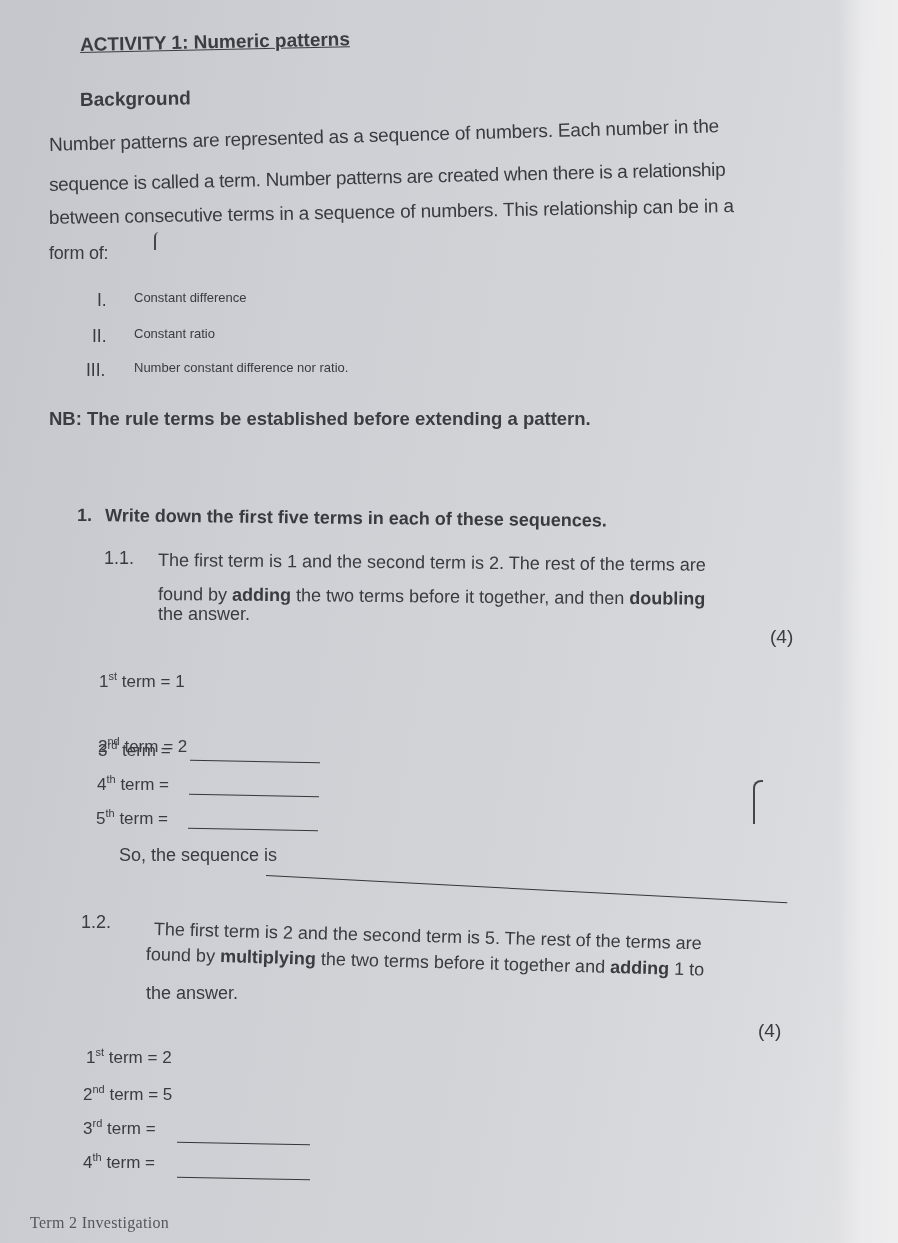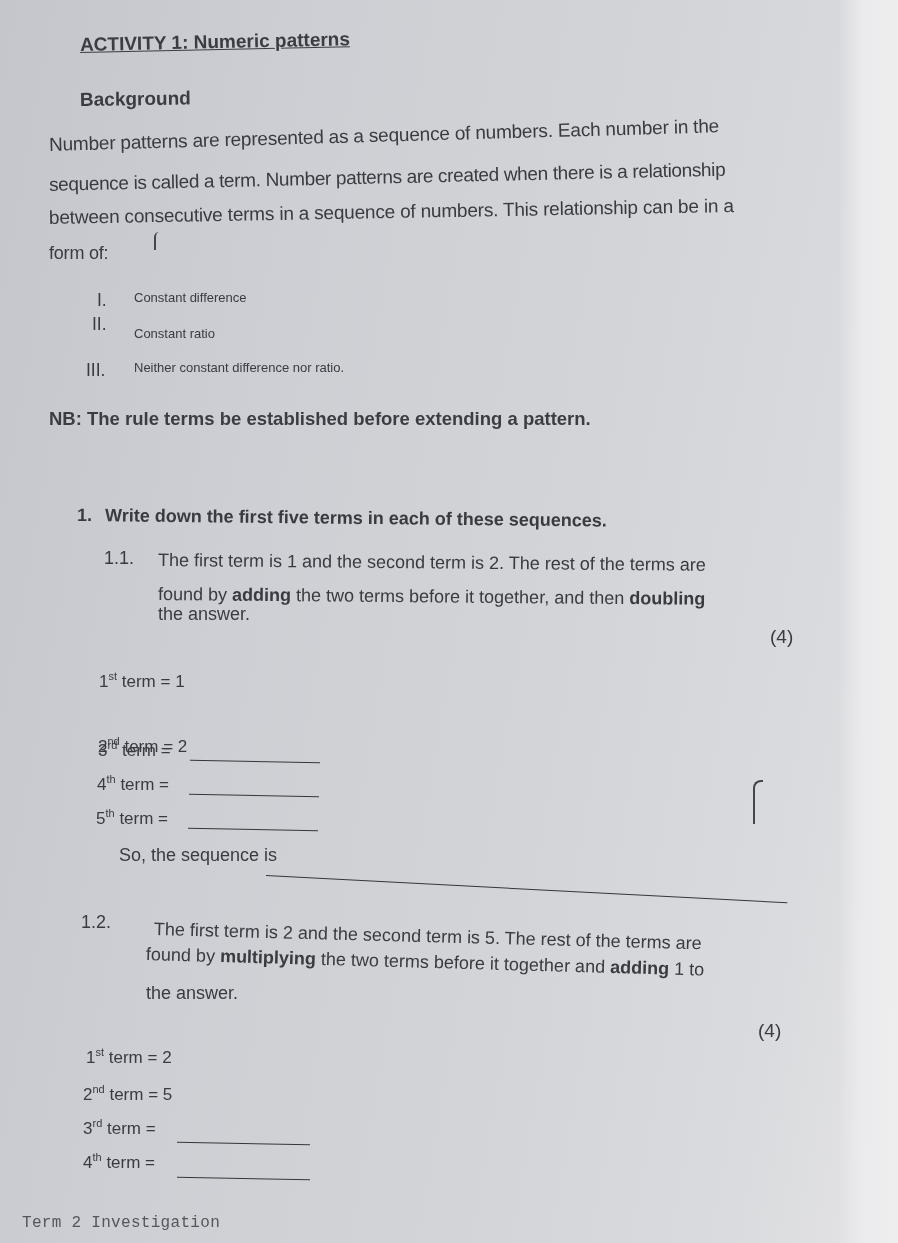--- a/index.html
+++ b/index.html
@@ -19,21 +19,21 @@
   .para { font-size: 19px; letter-spacing: -0.2px; transform-origin: left; }
   .list-num { font-size: 17.5px; }
   .list-text { font-size: 13px; }
   .nb { left: 49px; top: 408px; font-size: 18.5px; font-weight: bold; color: #3c3d43; }
   .q1 { left: 77px; top: 505px; font-size: 18px; font-weight: bold; transform: rotate(0.6deg); transform-origin: left; }
   .sub { font-size: 18px; transform-origin: left; }
   .marks { font-size: 19px; }
   .term { font-size: 17px; }
   .term sup { font-size: 11px; }
   .blank { position: absolute; height: 0; border-top: 1.5px solid #35363a; }
-  .footer { left: 22px; top: 1214px; font-size: 16px; font-family: Liberation Mono, monospace; color: #55565b; letter-spacing: 0.3px; text-align: center; }
+  .footer { left: 30px; top: 1214px; font-size: 16px; font-family: Liberation Serif, serif; color: #55565b; letter-spacing: 0.3px; text-align: center; }
   .mark-stroke { position: absolute; border-left: 2px solid #45464d; border-radius: 8px 0 0 0; border-top: 2px solid #45464d; }
   b { font-weight: bold; }
 </style>
 </head>
 <body>
 
 <div class="edge"></div>
 
 <div class="abs title">ACTIVITY 1: Numeric patterns</div>
 <div class="abs heading">Background</div>
@@ -41,24 +41,24 @@
 <div class="abs para" style="left:49px;top:134px;transform:rotate(-1.6deg);">Number patterns are represented as a sequence of numbers. Each number in the</div>
 <div class="abs para" style="left:49px;top:174px;transform:rotate(-1.3deg);letter-spacing:-0.35px;">sequence is called a term. Number patterns are created when there is a relationship</div>
 <div class="abs para" style="left:49px;top:207px;transform:rotate(-1.0deg);">between consecutive terms in a sequence of numbers. This relationship can be in a</div>
 <div class="abs para" style="left:49px;top:243px;font-size:18px;">form of:</div>
 
 <div class="mark-stroke" style="left:154px;top:232px;width:3px;height:18px;border-top:none;"></div>
 
 <div>
   <div class="abs list-num" style="left:97px;top:290px;">I.</div>
   <div class="abs list-text" style="left:134px;top:290px;">Constant difference</div>
-  <div class="abs list-num" style="left:92px;top:314px;">II.</div>
+  <div class="abs list-num" style="left:92px;top:326px;">II.</div>
   <div class="abs list-text" style="left:134px;top:326px;">Constant ratio</div>
   <div class="abs list-num" style="left:86px;top:360px;">III.</div>
-  <div class="abs list-text" style="left:134px;top:360px;">Neither constant difference nor ratio.</div>
+  <div class="abs list-text" style="left:134px;top:360px;">Number constant difference nor ratio.</div>
 </div>
 
 <div class="abs nb">NB: The rule terms be established before extending a pattern.</div>
 
 <div class="abs q1">
   <span>1.</span>
   <span style="margin-left:8px;">Write down the first five terms in each of these sequences.</span>
 </div>
 
 <div class="abs sub" style="left:104px;top:548px;">1.1.</div>

